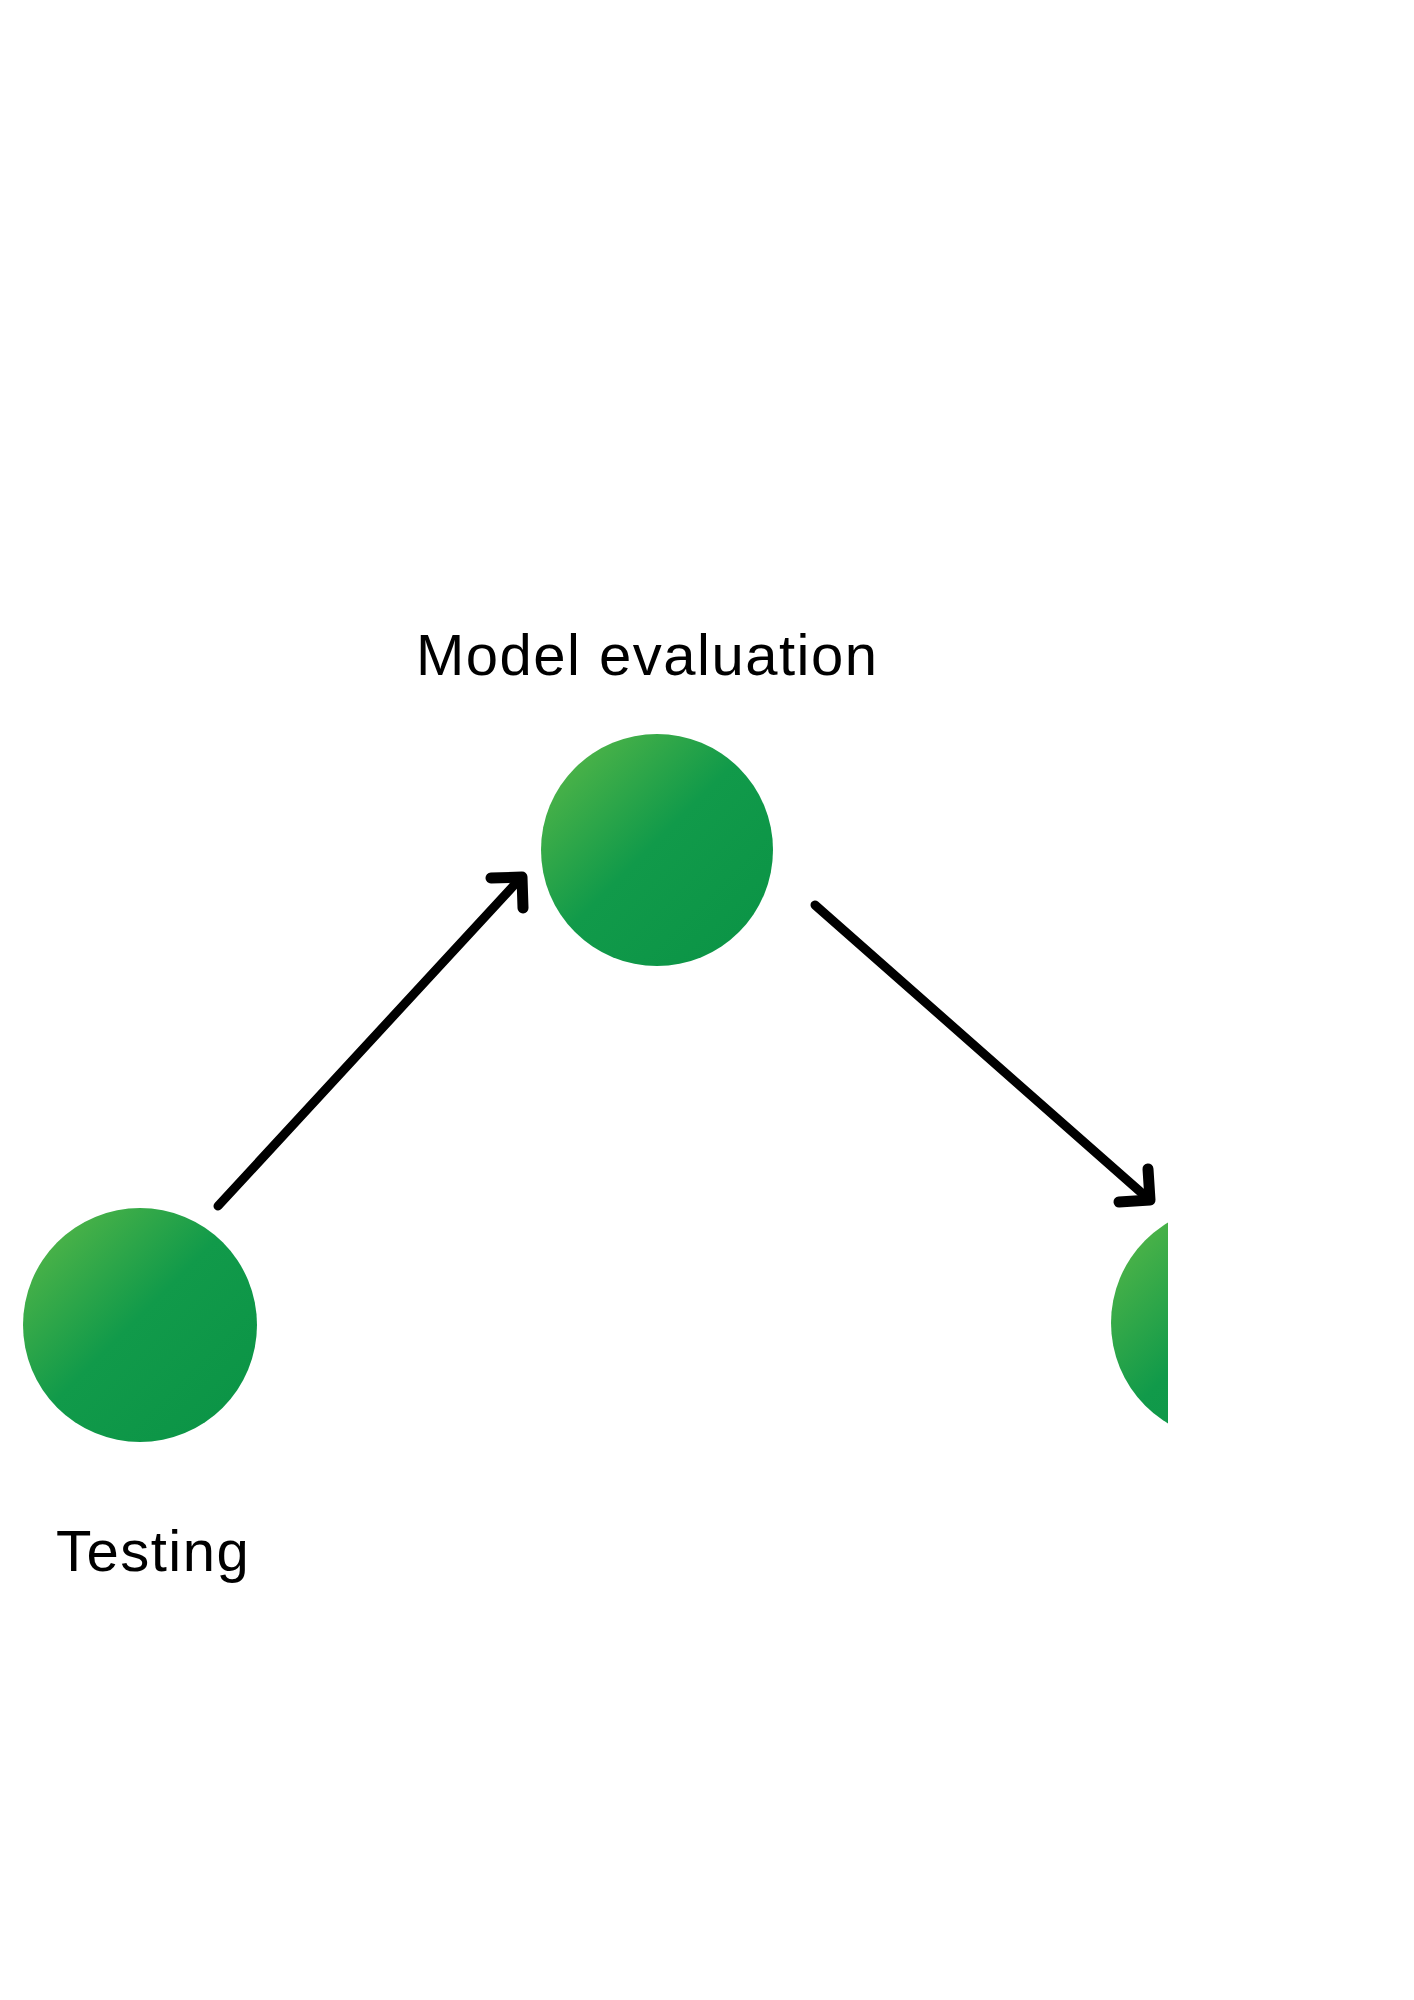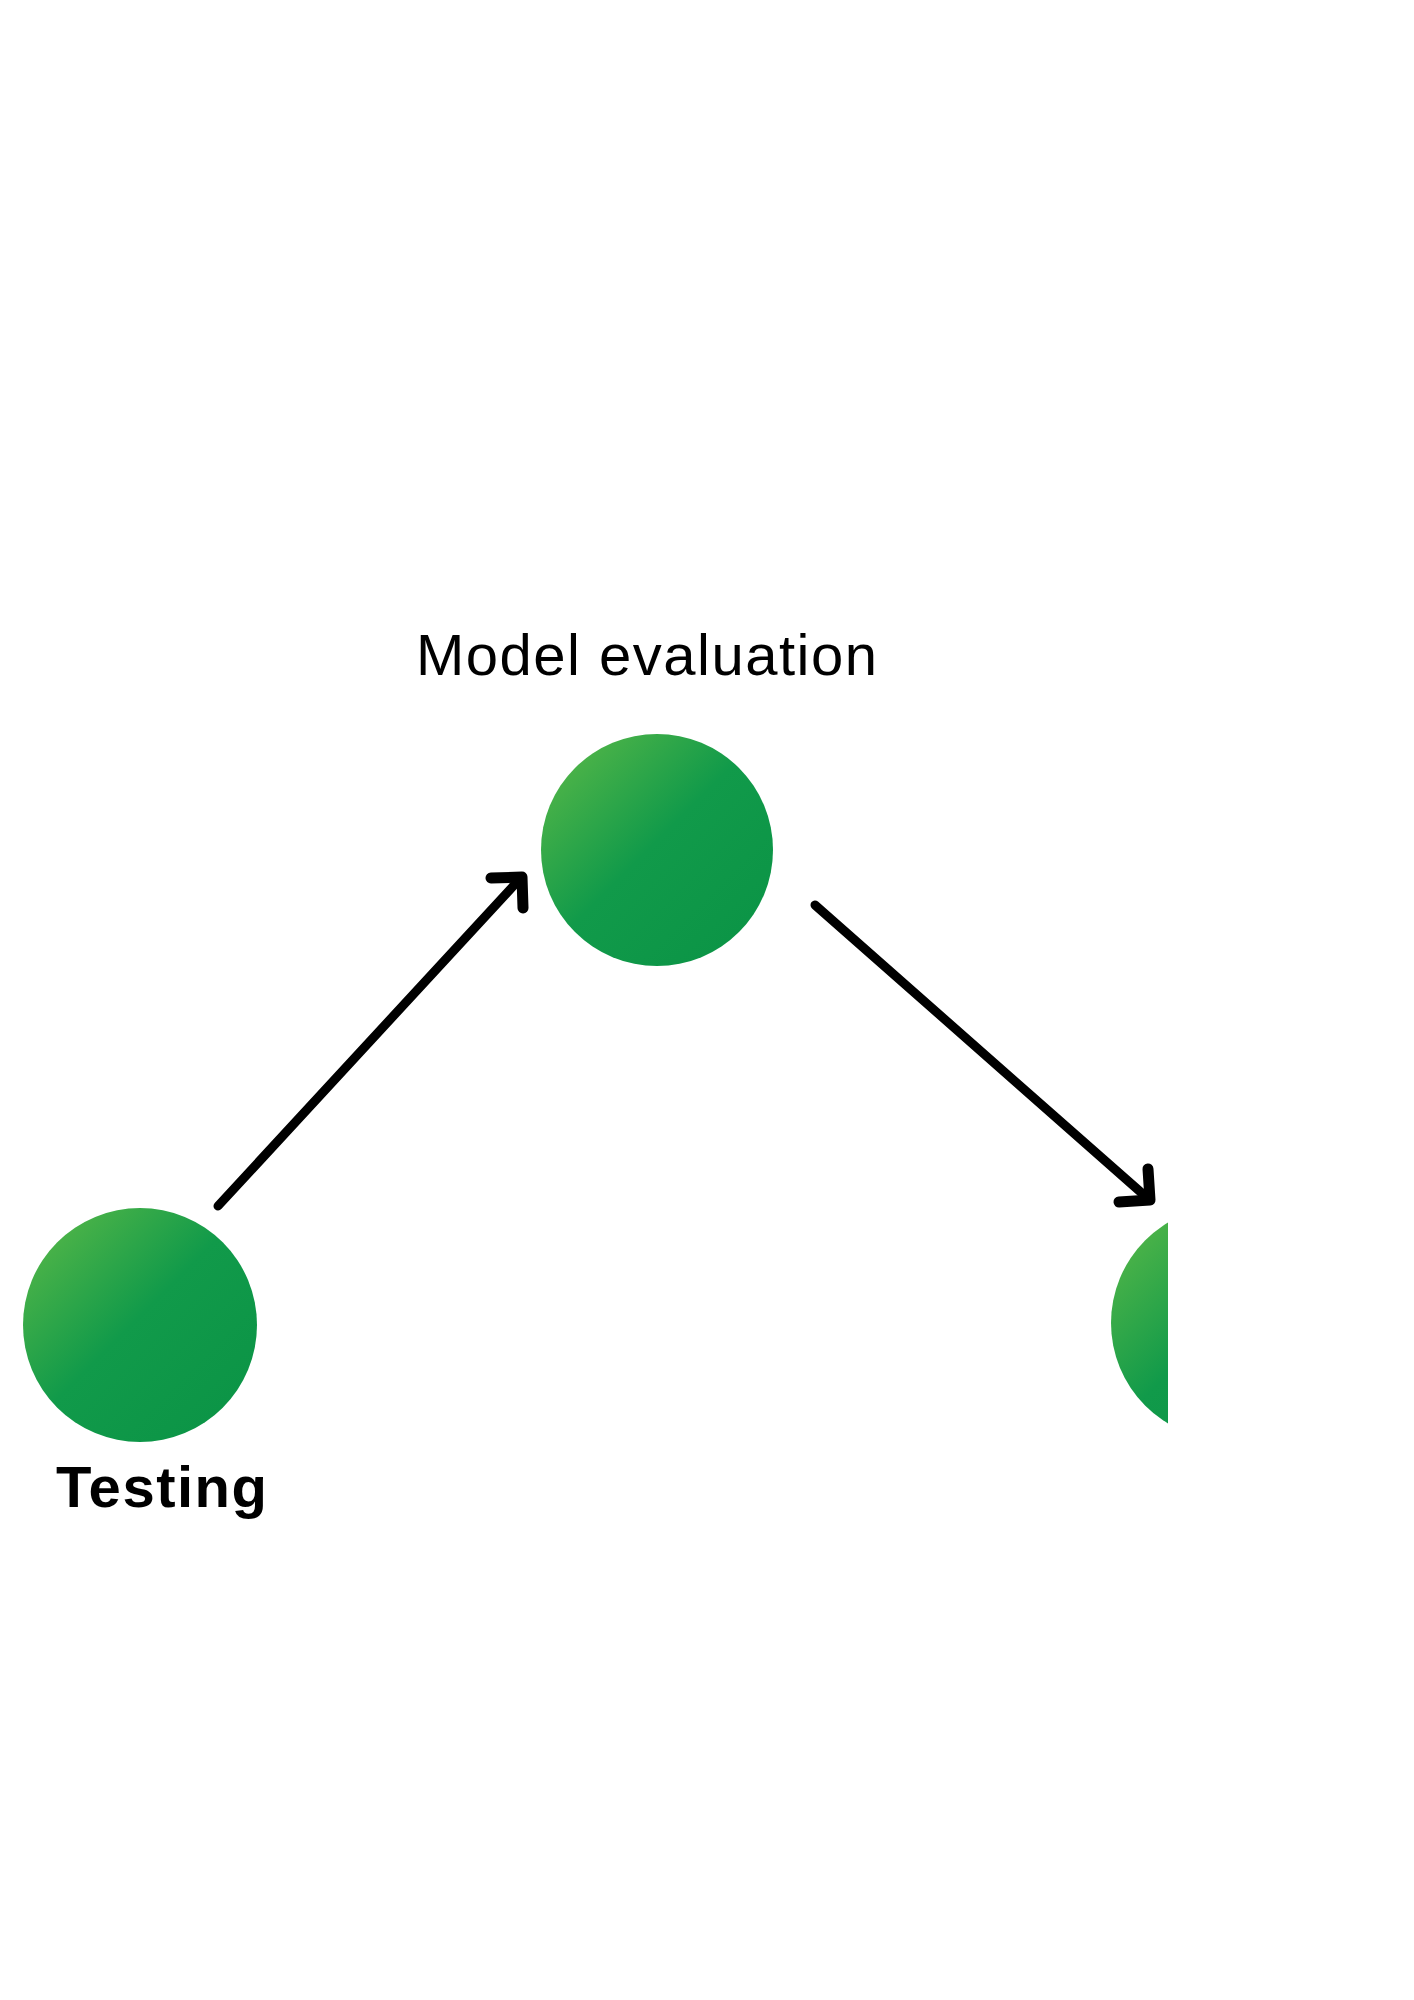--- a/index.html
+++ b/index.html
@@ -28,21 +28,21 @@
   .circle-monitoring       { left: 1111px; top: 1206px; width: 234px; height: 234px; }
 
   .node-label {
     position: absolute;
     font-size: 58px;
     line-height: 1.2;
     letter-spacing: 1.5px;
     white-space: nowrap;
   }
   .label-model-evaluation { left: 416px; top: 620px; }
-  .label-testing          { left: 56px;  top: 1452px; font-weight: bold; }
+  .label-testing          { left: 56px;  top: 1516px; }
   .label-monitoring       { left: 998px; top: 1479px; }
 
   .diagram-title {
     position: absolute;
     left: 258px;
     top: 1190px;
     font-size: 65px;
     line-height: 1.2;
     letter-spacing: 1.5px;
     white-space: nowrap;

